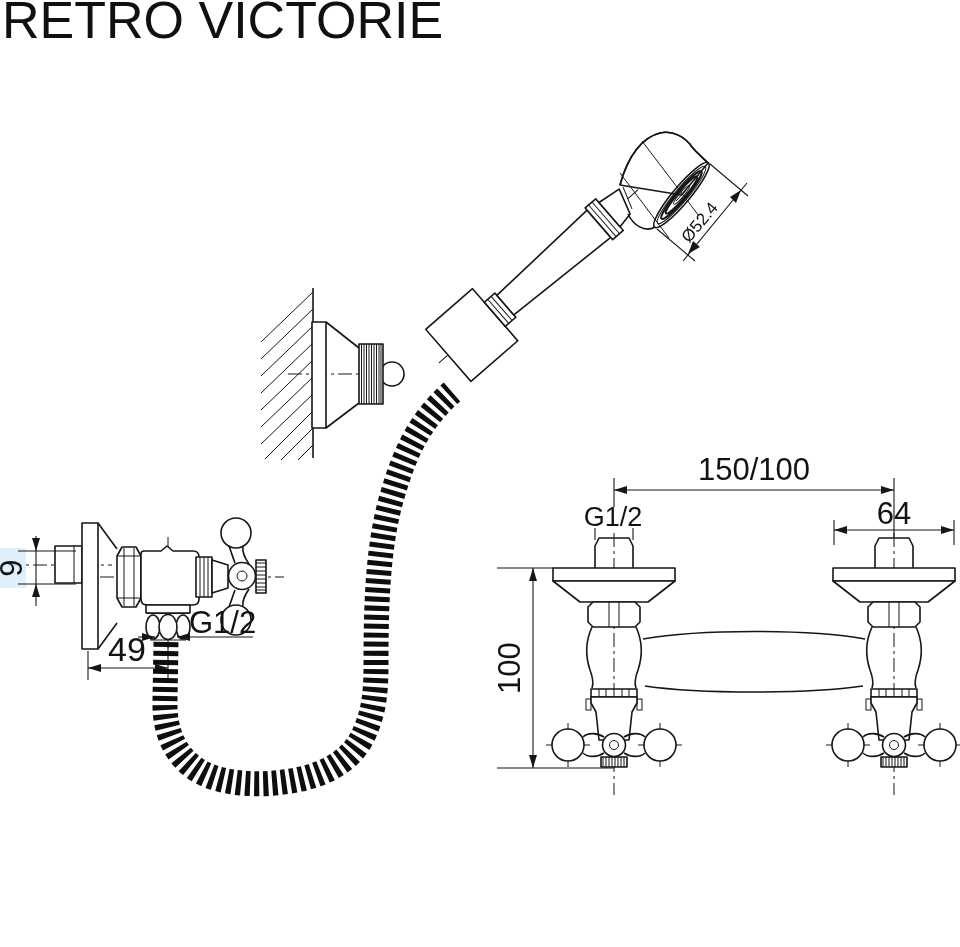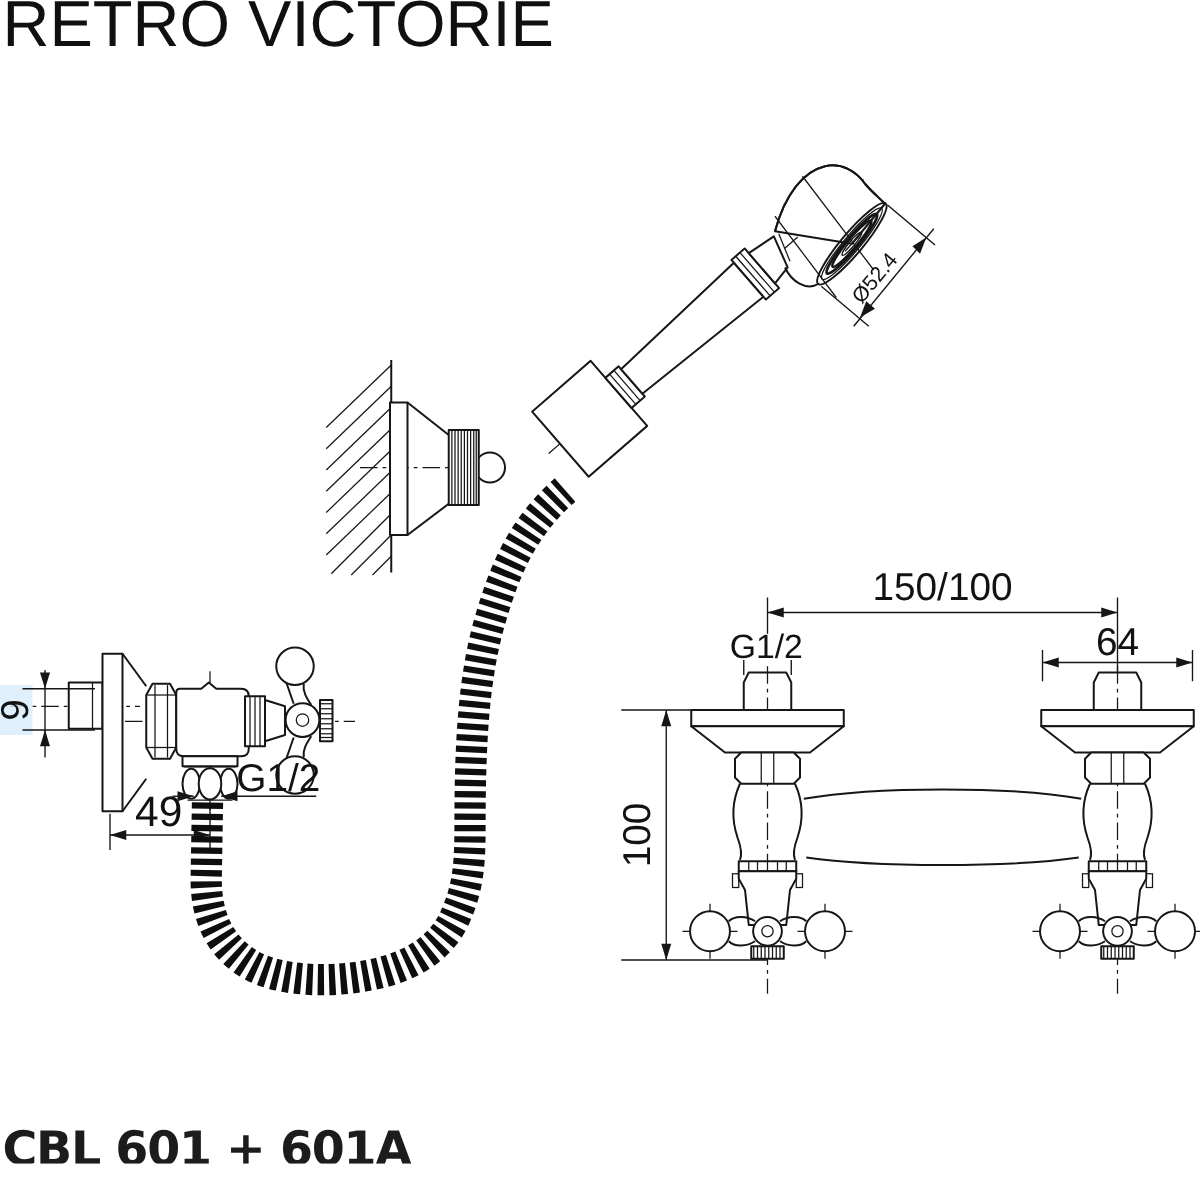--- a/index.html
+++ b/index.html
@@ -251,14 +251,13 @@
     <g>
       <line class="dim" x1="710" y1="164" x2="748" y2="196"></line>
       <line class="dim" x1="657" y1="229" x2="695" y2="261"></line>
       <line class="dim" x1="683" y1="261" x2="747" y2="183"></line>
       <polygon class="arr" points="741,190 736,203 730,197"></polygon>
       <polygon class="arr" points="688,254 700,247 693,241"></polygon>
       <text x="704" y="226" font-size="17" text-anchor="middle" transform="rotate(-50 704 226)">Ø52.4</text>
     </g>
   </svg>
 
-  <div class="code">CBL 601 + 601A</div>
 </div>
 
 </body></html>

